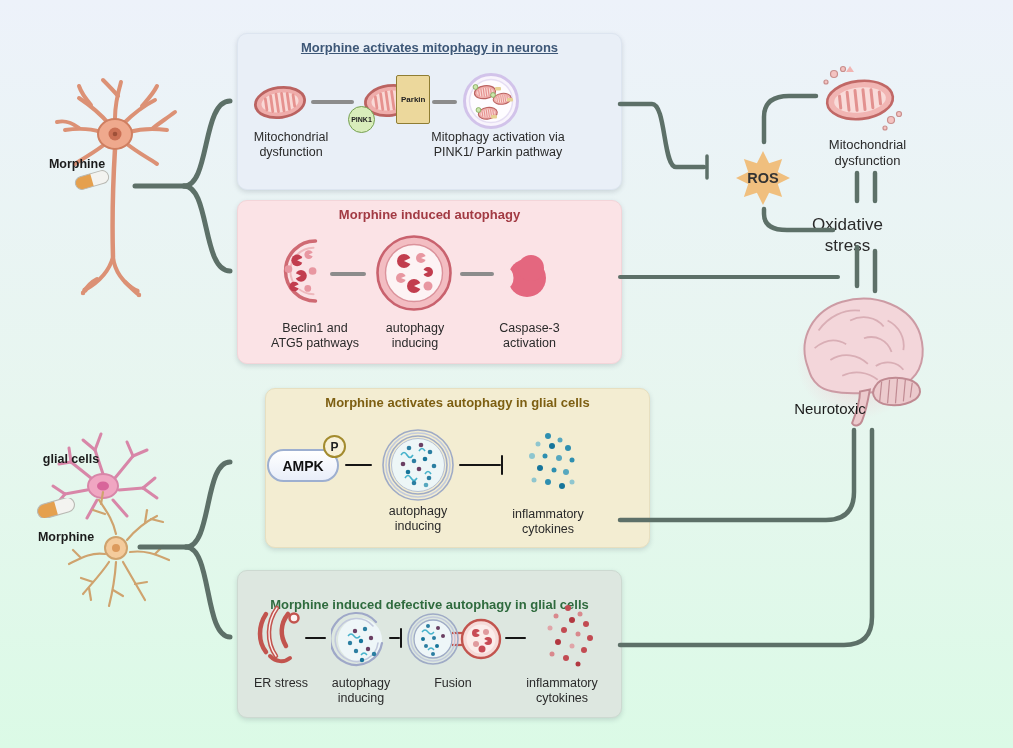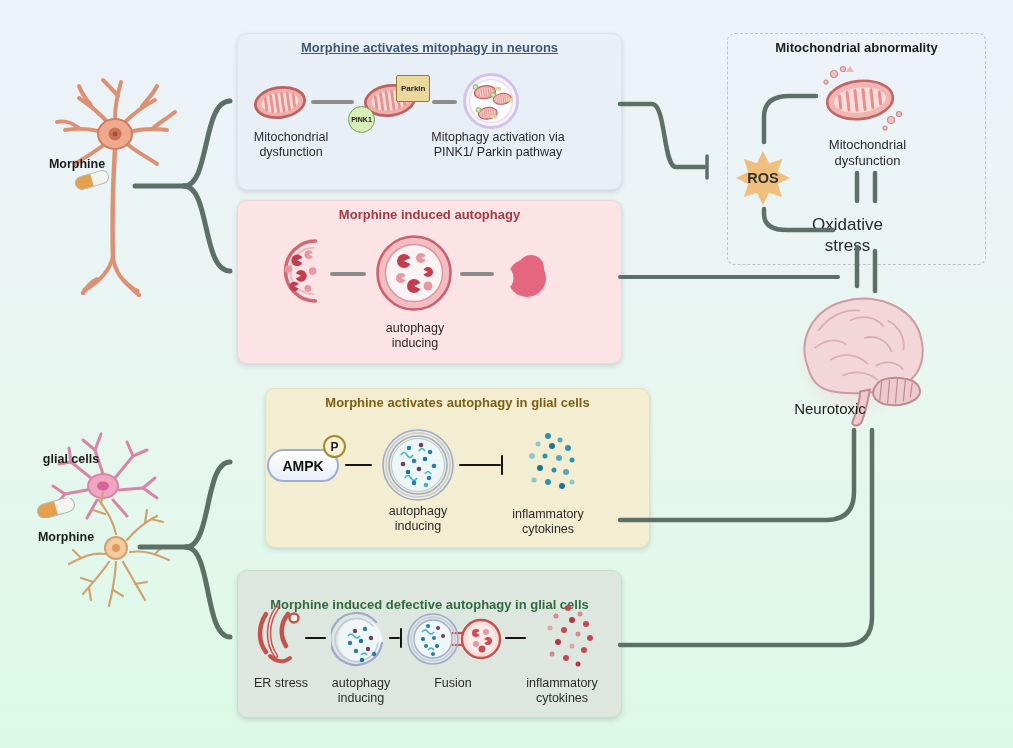--- a/index.html
+++ b/index.html
@@ -32,21 +32,21 @@
   #connectors{position:absolute;left:0;top:0;pointer-events:none;z-index:6;}
   #connectors path,#connectors line{fill:none;stroke-linecap:round;stroke-linejoin:round;}
   .cmain{stroke:var(--connector);}
   .ampk-pill{position:absolute;left:267px;top:449px;width:72px;height:33px;border:2px solid #9dafd0;border-radius:17px;
     background:linear-gradient(#ffffff,#e9eef9);display:flex;align-items:center;justify-content:center;
     font-weight:bold;font-size:14px;color:#111;box-sizing:border-box;}
   .pbadge{position:absolute;left:323px;top:435px;width:23px;height:23px;border-radius:50%;background:#f8f1d8;
     border:2px solid #a38b2e;display:flex;align-items:center;justify-content:center;font-weight:bold;font-size:12px;color:#222;box-sizing:border-box;}
   .pink1-badge{position:absolute;left:348px;top:106px;width:27px;height:27px;border-radius:50%;background:#d9edbb;
     border:1.5px solid #76a052;display:flex;align-items:center;justify-content:center;font-weight:bold;font-size:7px;color:#222;box-sizing:border-box;}
-  .parkin-badge{position:absolute;left:396px;top:75px;padding:8px 4px;background:#ecd89c;border:1px solid #8f7d33;
+  .parkin-badge{position:absolute;left:396px;top:75px;padding:19px 4px;background:#ecd89c;border:1px solid #8f7d33;
     border-radius:2px;font-weight:bold;font-size:8px;color:#222;}
   #brain-glow{left:772px;top:278px;width:172px;height:164px;
     background:radial-gradient(closest-side,rgba(244,170,182,.55),rgba(244,170,182,0) 72%);}
   #ros-text{left:736px;top:151px;width:54px;height:54px;display:flex;align-items:center;justify-content:center;
     font-size:14.5px;font-weight:600;color:#333;}
 </style>
 </head>
 <body>
 
 <div id="canvas">
@@ -199,20 +199,22 @@
     <circle cx="38" cy="21" r="4.5" fill="#e897a1"></circle>
       <polygon points="38,21 43.5,18.5 43.5,23.5" fill="#fbe3e6"></polygon>
     <circle cx="17" cy="36" r="4" fill="#e897a1"></circle>
     <circle cx="30" cy="43" r="6" fill="#c23d4e"></circle>
       <polygon points="30,43 23,39.5 23,46.5" fill="#fbe3e6"></polygon>
     <circle cx="42" cy="38" r="4" fill="#e897a1"></circle>
     <circle cx="23" cy="54" r="5" fill="#c23d4e"></circle>
       <polygon points="23,54 29.5,51 29.5,57" fill="#fbe3e6"></polygon>
     <circle cx="37" cy="56" r="3.5" fill="#e897a1"></circle>
   </svg>
+  <div class="lbl" style="left:260px;top:321px;width:110px">Beclin1 and
+ATG5 pathways</div>
   <svg class="abs" style="left:374px;top:233px" width="80" height="80" viewBox="0 0 80 80">
     <circle cx="40" cy="40" r="36.5" fill="#f3bdc2" stroke="#c9626e" stroke-width="2.6"></circle>
     <circle cx="40" cy="40" r="28.5" fill="#fdf3f4" stroke="#db929b" stroke-width="1.4"></circle>
     <circle cx="30" cy="28" r="7" fill="#c23d4e"></circle>
       <polygon points="30,28 38.5,24 38.5,32" fill="#fdf3f4"></polygon>
     <circle cx="47" cy="25" r="5" fill="#e897a1"></circle>
       <polygon points="47,25 53,22.5 53,27.5" fill="#fdf3f4"></polygon>
     <circle cx="54" cy="39" r="5" fill="#c23d4e"></circle>
       <polygon points="54,39 48,36 48,42" fill="#fdf3f4"></polygon>
     <circle cx="27" cy="45" r="5" fill="#e897a1"></circle>
@@ -221,20 +223,22 @@
       <polygon points="40,53 47.5,49.5 47.5,56.5" fill="#fdf3f4"></polygon>
     <circle cx="54" cy="53" r="4.5" fill="#e897a1"></circle>
   </svg>
   <div class="lbl" style="left:372px;top:321px;width:86px">autophagy
 inducing</div>
   <svg class="abs" style="left:501px;top:250px" width="48" height="50" viewBox="0 0 48 50">
     <circle cx="26" cy="28" r="19" fill="#e4677f"></circle>
     <circle cx="30" cy="18" r="13" fill="#e4677f"></circle>
     <ellipse cx="6" cy="28" rx="6.5" ry="10" fill="#fbe3e6"></ellipse>
   </svg>
+  <div class="lbl" style="left:477px;top:321px;width:105px">Caspase-3
+activation</div>
 
   <div id="p3" class="panel">
     <div class="panel-title">Morphine activates autophagy in glial cells</div>
   </div>
   <div class="ampk-pill">AMPK</div>
   <div class="pbadge">P</div>
   <svg class="abs" style="left:381px;top:428px" width="74" height="74" viewBox="0 0 74 74">
     <circle cx="37" cy="37" r="35" fill="none" stroke="#9fabc6" stroke-width="1.6"></circle>
     <circle cx="37" cy="37" r="32" fill="none" stroke="#c3cbdd" stroke-width="1.6"></circle>
     <circle cx="37" cy="37" r="29" fill="none" stroke="#9fabc6" stroke-width="1.6"></circle>
@@ -360,23 +364,20 @@
       <circle cx="24" cy="40" r="3" fill="#b23840"></circle>
     <circle cx="38" cy="44" r="2.5" fill="#e0a5a8"></circle>
       <circle cx="50" cy="48" r="3" fill="#c24b52"></circle>
     <circle cx="18" cy="52" r="2.5" fill="#d9898d"></circle>
       <circle cx="32" cy="56" r="3" fill="#c24b52"></circle>
     <circle cx="44" cy="62" r="2.5" fill="#b23840"></circle>
   </svg>
   <div class="lbl" style="left:518px;top:676px;width:88px">inflammatory
 cytokines</div>
 
-  <div id="dashedbox" class="abs">
-    <div class="panel-title">Mitochondrial abnormality</div>
-  </div>
   <svg class="abs" style="left:810px;top:62px" width="100" height="72" viewBox="0 0 100 72">
     <g transform="rotate(-6 50 38)">
       <ellipse cx="50" cy="38" rx="33" ry="19" fill="#f1b5b3" stroke="#c16866" stroke-width="2.6"></ellipse>
       <ellipse cx="50" cy="38" rx="26" ry="12.5" fill="#f9dbd9"></ellipse>
       <g stroke="#e2918f" stroke-width="3" stroke-linecap="round">
         <line x1="30" y1="32" x2="30" y2="44"></line>
           <line x1="38" y1="29" x2="38" y2="47"></line>
         <line x1="46" y1="28" x2="46" y2="48"></line>
           <line x1="54" y1="28" x2="54" y2="48"></line>
         <line x1="62" y1="29" x2="62" y2="47"></line>

